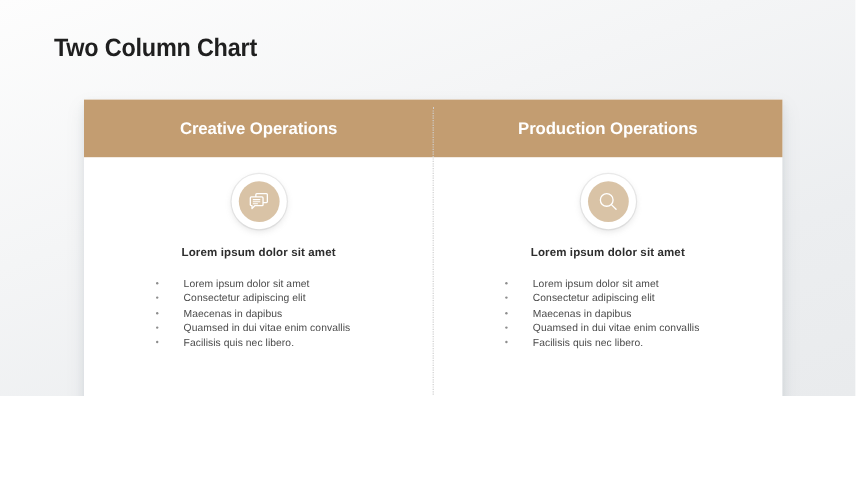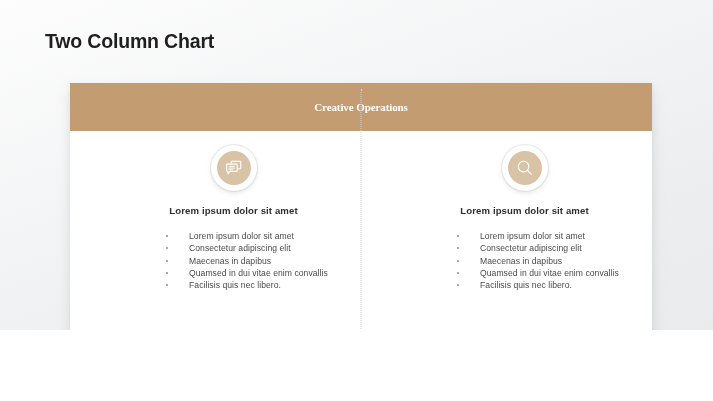--- a/index.html
+++ b/index.html
@@ -59,39 +59,38 @@
     height: 48px;
     background: #c39d71;
     display: flex;
   }
   .header-cell {
     flex: 1 1 50%;
     display: flex;
     align-items: center;
     justify-content: center;
     color: #ffffff;
-    font-size: 11px;
+    font-size: 14px;
     font-weight: bold;
     letter-spacing: -0.1px;
-    font-family: Liberation Serif, serif;
+    font-family: Liberation Sans, sans-serif;
     white-space: nowrap;
   }
 
   .card-body {
     position: absolute;
     left: 0;
     top: 48px;
     width: 100%;
     height: 220px;
     display: flex;
   }
   .body-cell {
     flex: 1 1 50%;
     position: relative;
-    margin-left: 36px;
   }
 
   
   #divider {
     position: absolute;
     left: 50%;
     top: 6px;
     width: 0;
     height: 256px;
     border-left: 1px dotted #cfcfcf;
@@ -173,20 +172,21 @@
 <body>
 
 <div id="slide">
 
   <div id="slide-title">Two Column Chart</div>
 
   <div id="card">
 
     <div class="card-header">
       <div class="header-cell">Creative Operations</div>
+      <div class="header-cell">Production Operations</div>
     </div>
 
     <div class="card-body">
 
       <div class="body-cell">
         <div class="icon-wrap">
           <div class="icon-circle">
             <svg width="20" height="20" viewBox="0 0 20 20">
               <rect x="7.2" y="3.4" width="9.6" height="7.4" rx="0.8" fill="none" stroke="#ffffff" stroke-width="1.1"></rect>
               <path d="M3.4 6.1 H12.4 a0.8 0.8 0 0 1 0.8 0.8 V12.6 a0.8 0.8 0 0 1 -0.8 0.8 H6.3 L4.0 15.8 V13.4 H3.4 a0.8 0.8 0 0 1 -0.8 -0.8 V6.9 a0.8 0.8 0 0 1 0.8 -0.8 Z" fill="#d9c3a6" stroke="#ffffff" stroke-width="1.1" stroke-linejoin="round"></path>

